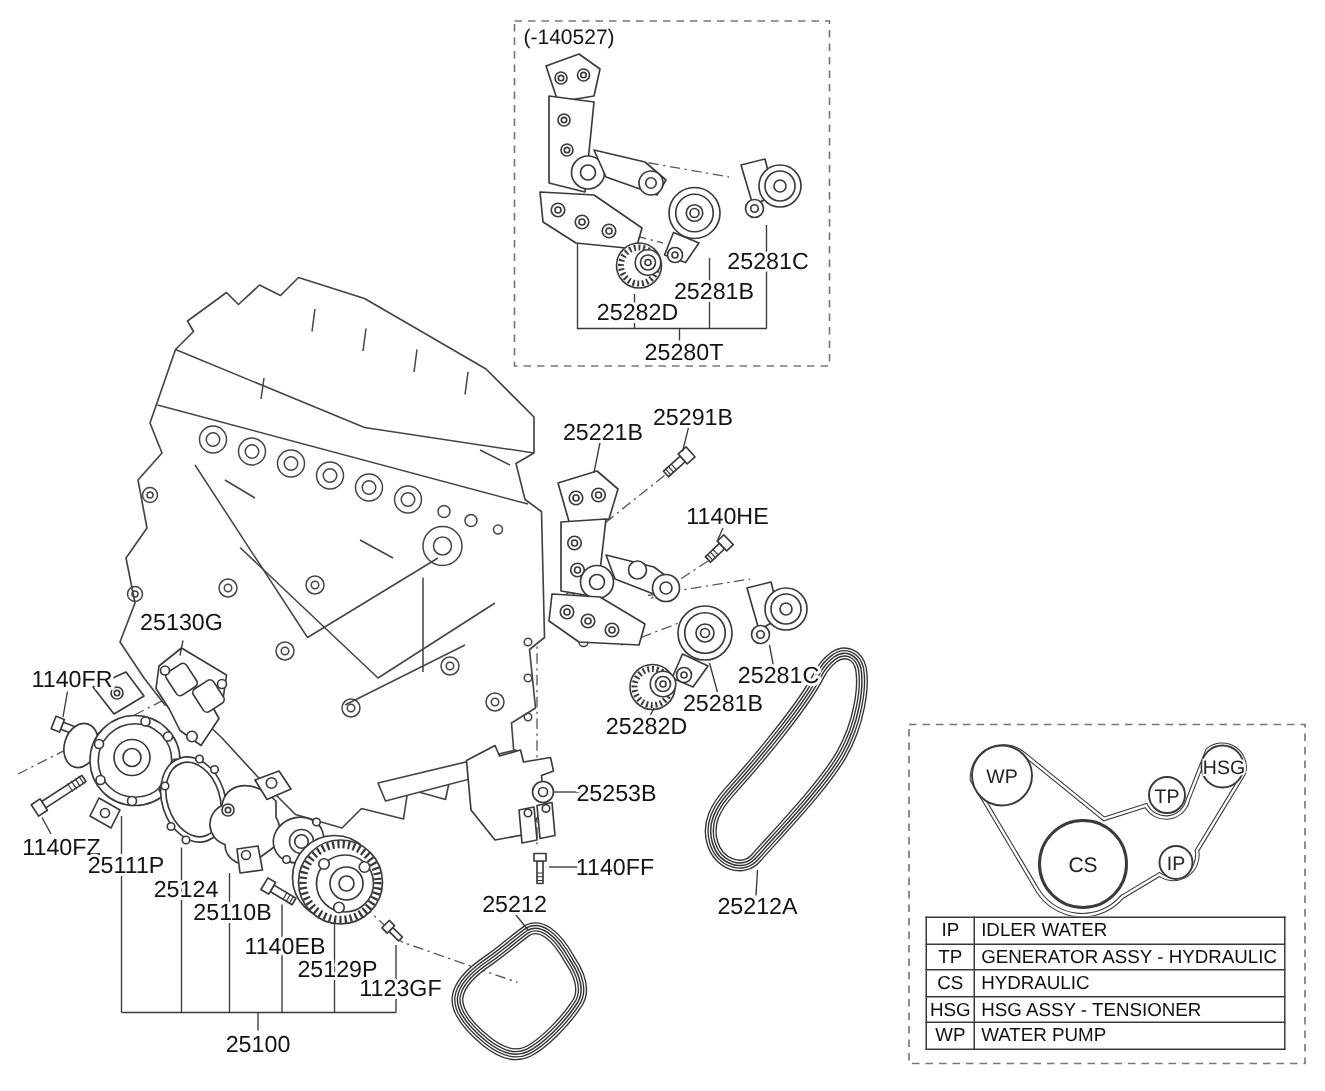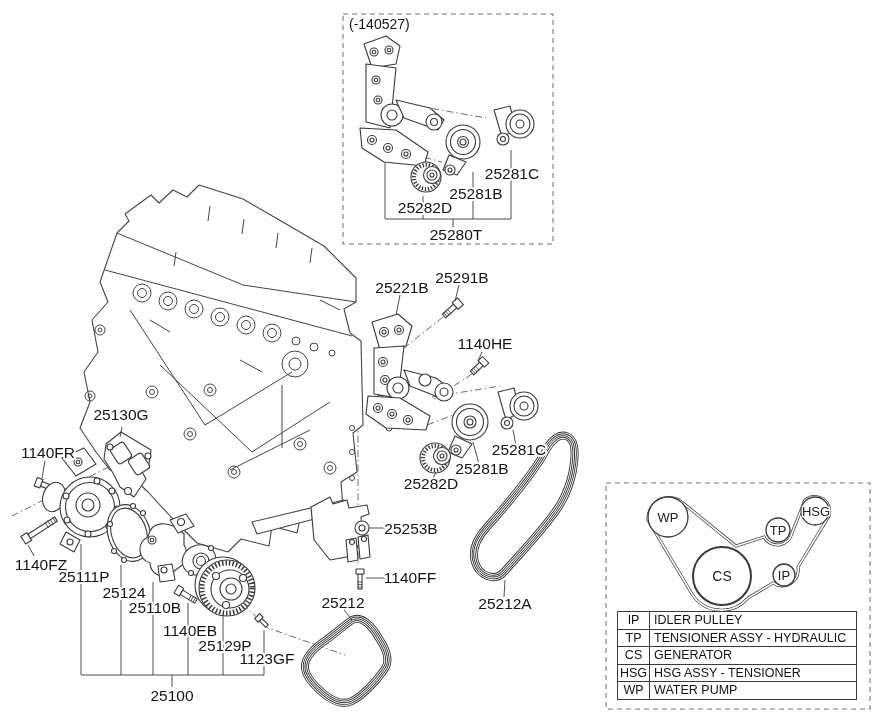--- a/index.html
+++ b/index.html
@@ -419,29 +419,29 @@
     <text class="lbl" x="411" y="534">25253B</text>
     <text class="lbl" x="410" y="583">1140FF</text>
     <text class="lbl" x="505" y="609">25212A</text>
   </g>
 </svg>
 
 <table class="legend">
   <tbody>
         <tr>
     <td class="code">IP</td>
-    <td class="desc">IDLER PULLEY</td>
+    <td class="desc">IDLER WATER</td>
   </tr>
   <tr>
     <td class="code">TP</td>
-    <td class="desc">TENSIONER ASSY - HYDRAULIC</td>
+    <td class="desc">GENERATOR ASSY - HYDRAULIC</td>
   </tr>
   <tr>
     <td class="code">CS</td>
-    <td class="desc">GENERATOR</td>
+    <td class="desc">HYDRAULIC</td>
   </tr>
   <tr>
     <td class="code">HSG</td>
     <td class="desc">HSG ASSY - TENSIONER</td>
   </tr>
   <tr>
     <td class="code">WP</td>
     <td class="desc">WATER PUMP</td>
   </tr>
 </tbody>

